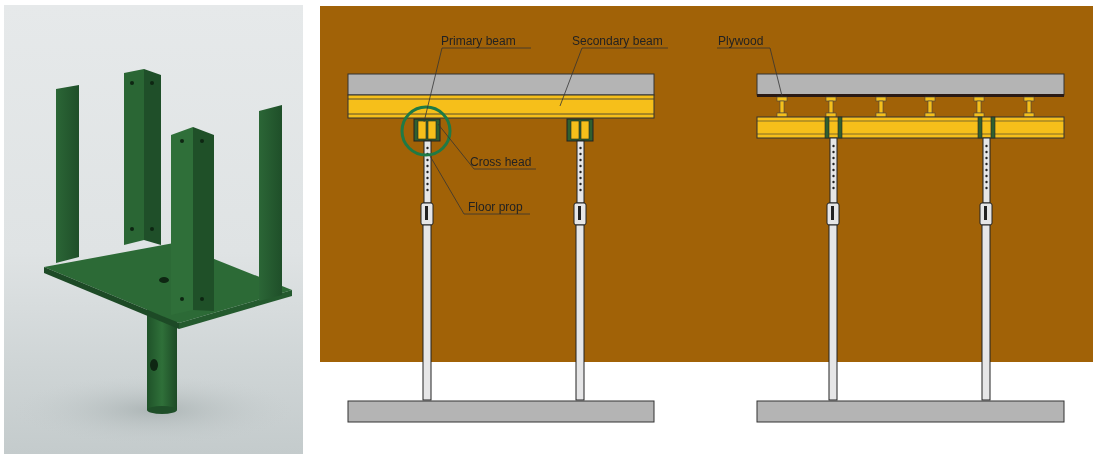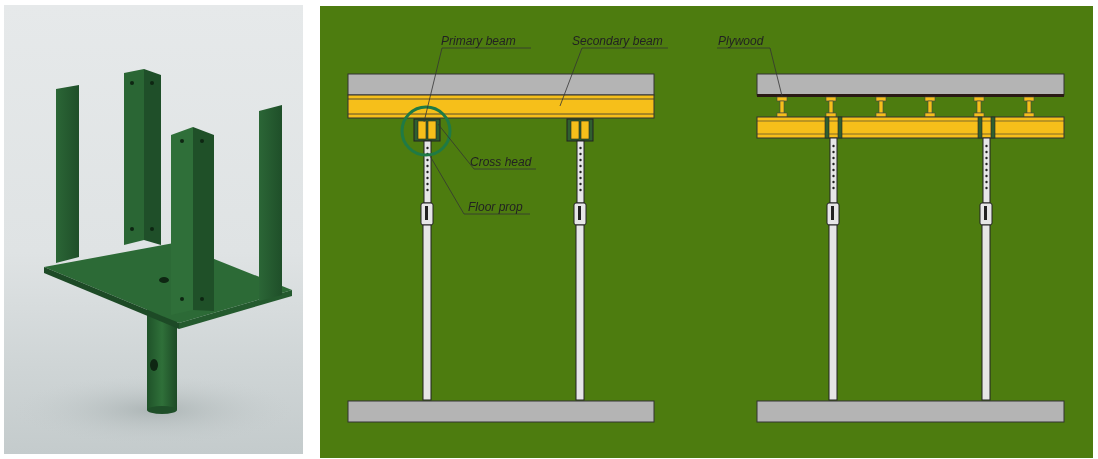--- a/index.html
+++ b/index.html
@@ -5,23 +5,22 @@
     html, body { margin: 0; padding: 0; }
     body {
       width: 1098px; height: 459px; background: #ffffff; position: relative; overflow: hidden;
       font-family: "Liberation Sans", sans-serif;
     }
     .photo-panel {
       position: absolute; left: 4px; top: 5px; width: 299px; height: 449px;
       background: linear-gradient(180deg, #e6e9ea 0%, #dfe3e4 55%, #cfd5d6 80%, #c4cbcc 100%);
     }
     .diagram-panel {
-      position: absolute; left: 320px; top: 6px; width: 773px; height: 452px;
-      background: #4d7c0f;
-      font-style: italic;
+      position: absolute; left: 320px; top: 6px; width: 773px; height: 356px;
+      background: #a16207;
     }
     svg { position: absolute; left: 0; top: 0; }
     .lbl { font-family: "Liberation Sans", sans-serif; font-size: 12px; fill: #222; }
   </style>
 </head>
 <body>
 
 <div class="photo-panel">
   <svg width="299" height="449" viewBox="0 0 299 449">
     <defs>

